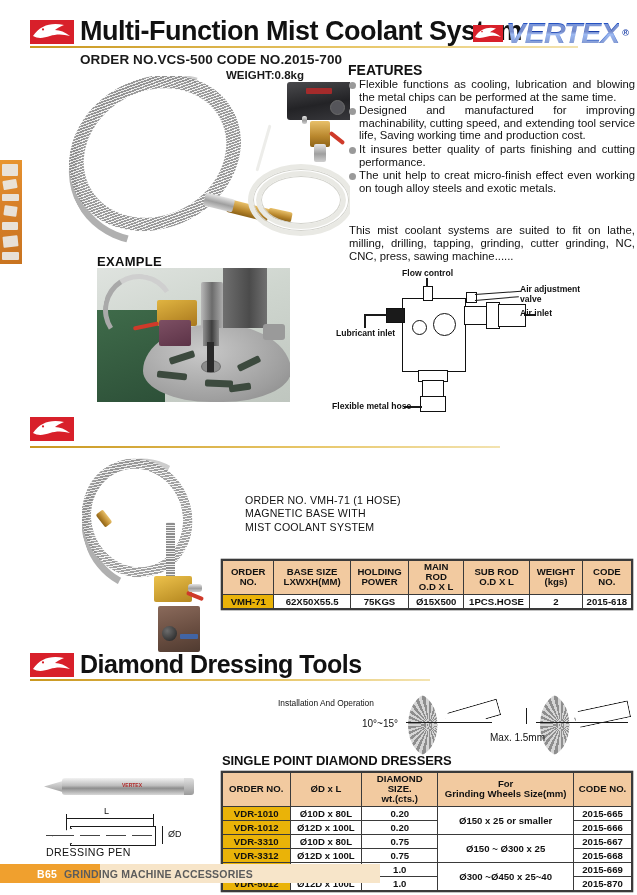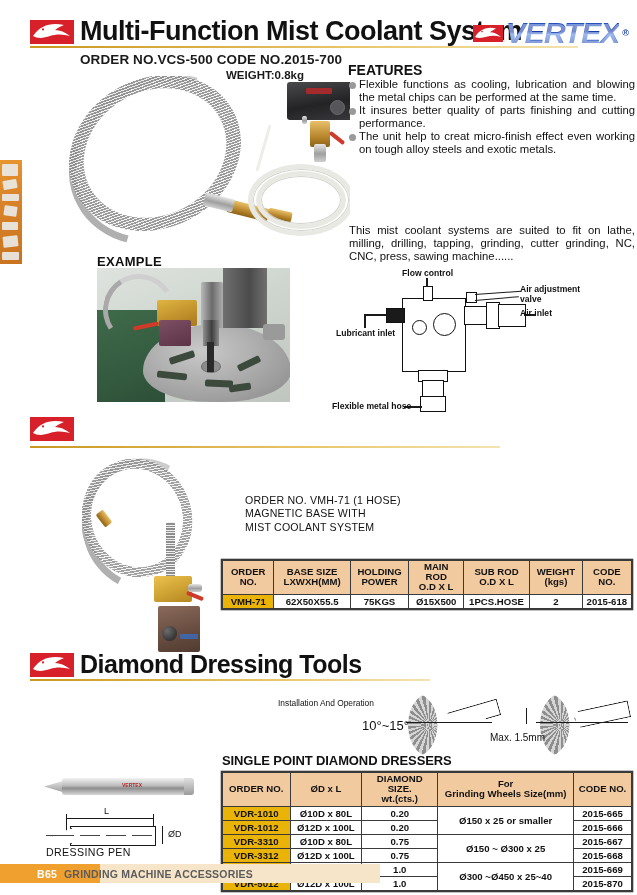--- a/index.html
+++ b/index.html
@@ -282,20 +282,24 @@
 
     <div style="position:absolute;left:244px;top:12px;width:26px;height:6px;background:#b02a2a;border-radius:1px;opacity:.9;"></div>
     <div class="sch-circ" style="left:268px;top:24px;width:13px;height:13px;border-color:#6a6a6a;background:#55555a;"></div>
   </div>
 
   <div class="feat-h">FEATURES</div>
   <div class="feat-list">
     <div class="feat-item">
       <span class="bullet"></span>
       <span class="feat-tx">Flexible functions as cooling, lubrication and blowing the metal chips can be performed at the same time.</span>
+    </div>
+    <div class="feat-item">
+      <span class="bullet"></span>
+      <span class="feat-tx">Designed and manufactured for improving machinability, cutting speed, and extending tool service life, Saving working time and production cost.</span>
     </div>
     <div class="feat-item">
       <span class="bullet"></span>
       <span class="feat-tx">It insures better quality of parts finishing and cutting performance.</span>
     </div>
     <div class="feat-item">
       <span class="bullet"></span>
       <span class="feat-tx">The unit help to creat micro-finish effect even working on tough alloy steels and exotic metals.</span>
     </div>
   </div>
@@ -433,21 +437,21 @@
     <div class="pen-lbl">VERTEX</div>
   </div>
 
   <div class="abs" id="install">
     <div class="inst-lbl" style="left:0px;top:6px;">Installation And Operation</div>
 
     <div class="wheel" style="left:130px;top:2px;"></div>
     <div class="tool" style="left:166px;top:14px;width:54px;height:15px;transform:rotate(-16deg);clip-path:polygon(0% 40%,10% 0%,100% 0%,100% 100%,8% 100%);"></div>
     <div class="tool" style="left:162px;top:24px;width:46px;height:12px;transform:rotate(-10deg);border:0;background:#fff;"></div>
     <div class="dim-line" style="left:128px;top:30px;width:86px;height:1.2px;"></div>
-    <div class="inst-lbl" style="left:84px;top:26px;font-size:13px;">10°~15°</div>
+    <div class="inst-lbl" style="left:84px;top:26px;font-size:10px;">10°~15°</div>
 
     <div class="wheel" style="left:262px;top:2px;"></div>
     <div class="tool" style="left:296px;top:14px;width:54px;height:15px;transform:rotate(-12deg);clip-path:polygon(0% 40%,10% 0%,100% 0%,100% 100%,8% 100%);"></div>
     <div class="dim-line" style="left:258px;top:30px;width:92px;height:1.2px;"></div>
     <div class="dim-line" style="left:248px;top:16px;width:1.2px;height:16px;"></div>
     <div class="inst-lbl" style="left:212px;top:40px;font-size:10px;">Max. 1.5mm</div>
   </div>
 
   <div class="abs" id="pen-dim">
 

